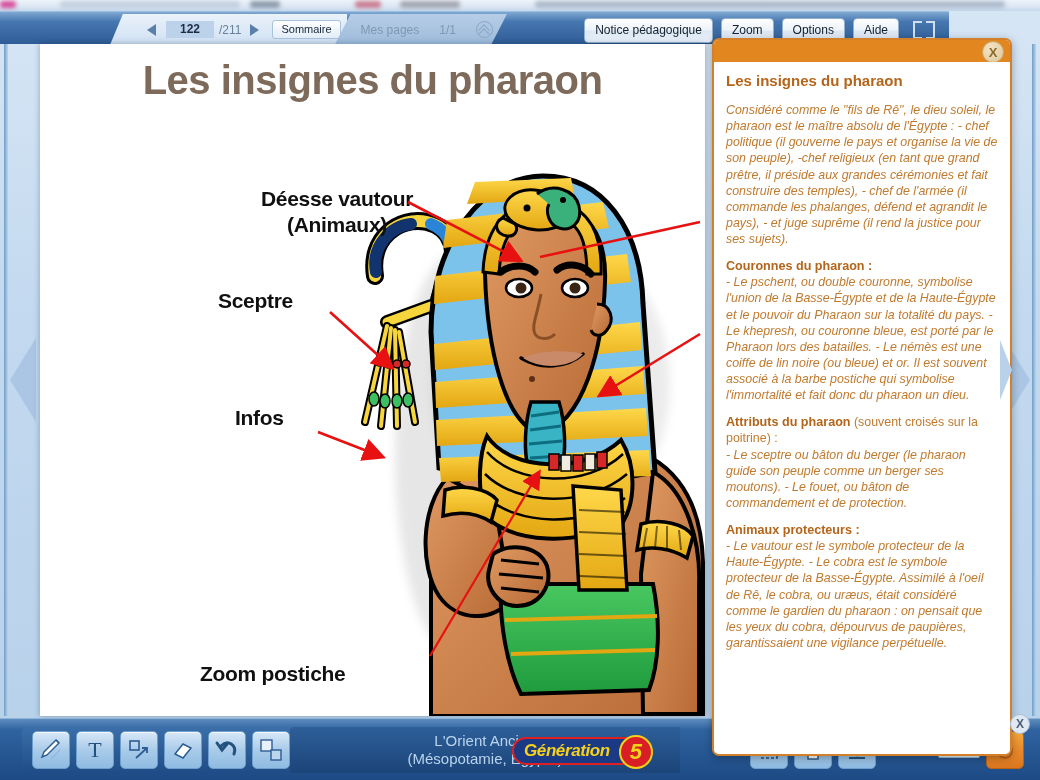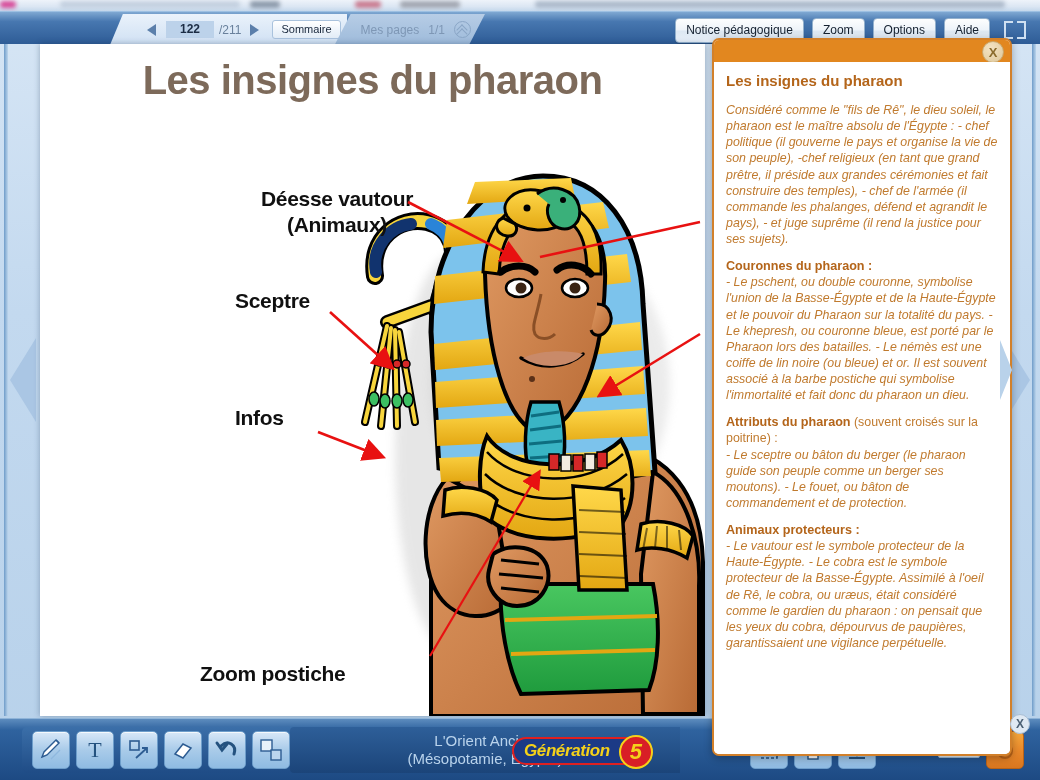--- a/index.html
+++ b/index.html
@@ -19,21 +19,21 @@
     background: linear-gradient(180deg,#eef3fa 0%,#dbe6f3 60%,#c5d8ec 100%);
     overflow: hidden;
   }
   .chrome-blob {
     position: absolute; top: 1px; height: 7px; border-radius: 3px;
     filter: blur(2.2px); opacity: .75;
   }
 
   
   .topbar {
-    position: absolute; left: 0; top: 11px; width: 1040px; height: 33px;
+    position: absolute; left: 0; top: 11px; width: 949px; height: 33px;
     background: linear-gradient(180deg,#6e9ccb 0%,#3f6ea8 25%,#2f5party 100%);
     background: linear-gradient(180deg,#7fa8d2 0%,#4777b0 30%,#2e5c96 100%);
     border-top: 1px solid #9dc0e2;
   }
   .topbar-inner { position: relative; width: 100%; height: 100%; }
 
   
   .nav-tabgroup {
     position: absolute; left: 110px; top: 2px; height: 31px;
     display: flex; align-items: stretch;
@@ -66,21 +66,21 @@
   .page-total {
     font: 12px "Liberation Sans", sans-serif; color: #69809c; padding-left: 1px;
   }
   .btn-sommaire {
     margin-left: 5px; padding: 2px 8px 3px;
     background: linear-gradient(180deg,#ffffff 0%,#eef4fb 55%,#e2ecf7 100%);
     border: 1px solid #a9c2dd; border-radius: 3px;
     font: 11px "Liberation Sans", sans-serif; color: #16253a; cursor: pointer;
   }
   .tab-mespages {
-    display: flex; align-items: center; gap: 9px;
+    display: flex; align-items: center; gap: 20px;
     padding: 0 14px 0 26px; margin-left: -12px;
     background: linear-gradient(180deg,#b7cde6 0%,#9dbada 100%);
     clip-path: polygon(16px 0, 100% 0, calc(100% - 16px) 100%, 0 100%);
     font: 12px "Liberation Sans", sans-serif; color: #7e97b5; cursor: pointer;
   }
   .chev-circle {
     width: 17px; height: 17px; border-radius: 50%;
     border: 1.5px solid #8aa6c6; position: relative;
   }
   .chev-circle::before, .chev-circle::after {
@@ -499,21 +499,21 @@
             <path d="M344 376 L346 396"></path>
         </g>
         <path d="M110 336 C126 330 152 334 162 346 L156 368 C140 358 122 358 108 362 Z" fill="url(#gold)" stroke="#000" stroke-width="3.5"></path>
       </svg>
     </div>
 
     <div class="callout c2" style="left:192px; top:142px; width:210px;">
       <div>Déesse vautour</div>
       <div>(Animaux)</div>
     </div>
-    <div class="callout" style="left:195px; top:245px;">Sceptre</div>
+    <div class="callout" style="left:178px; top:245px;">Sceptre</div>
     <div class="callout" style="left:195px; top:362px;">Infos</div>
     <div class="callout" style="left:160px; top:618px;">Zoom postiche</div>
 
     <svg class="arrows" viewBox="0 0 665 672">
       <defs>
         <marker id="ah" markerWidth="9" markerHeight="9" refX="6.5" refY="4.5" orient="auto">
           <path d="M0,0 L9,4.5 L0,9 z" fill="#e81111"></path>
         </marker>
       </defs>
 

